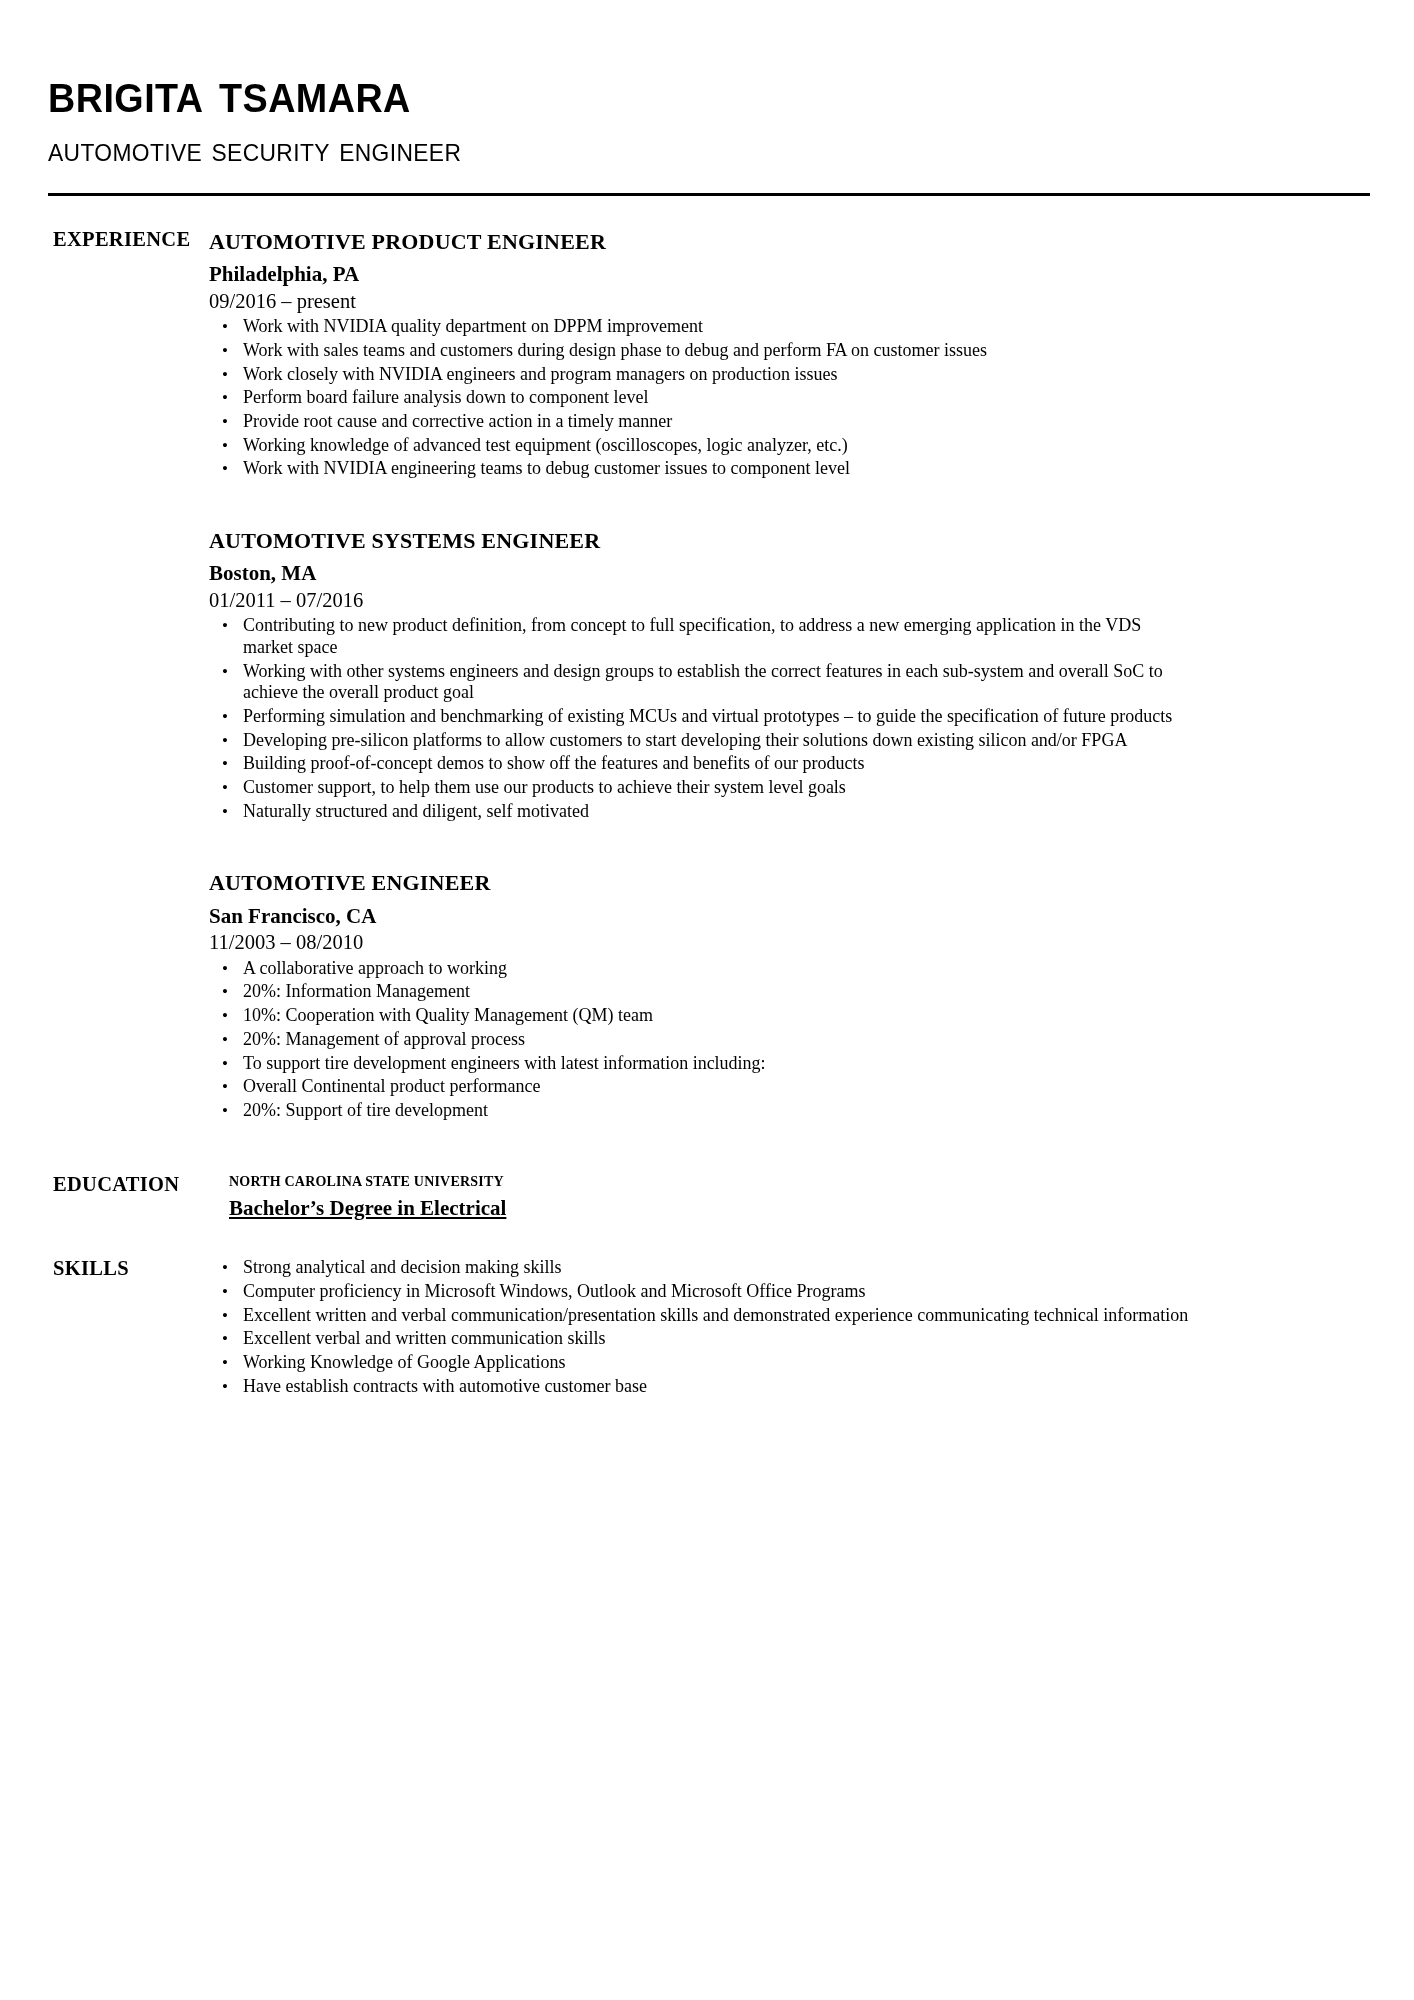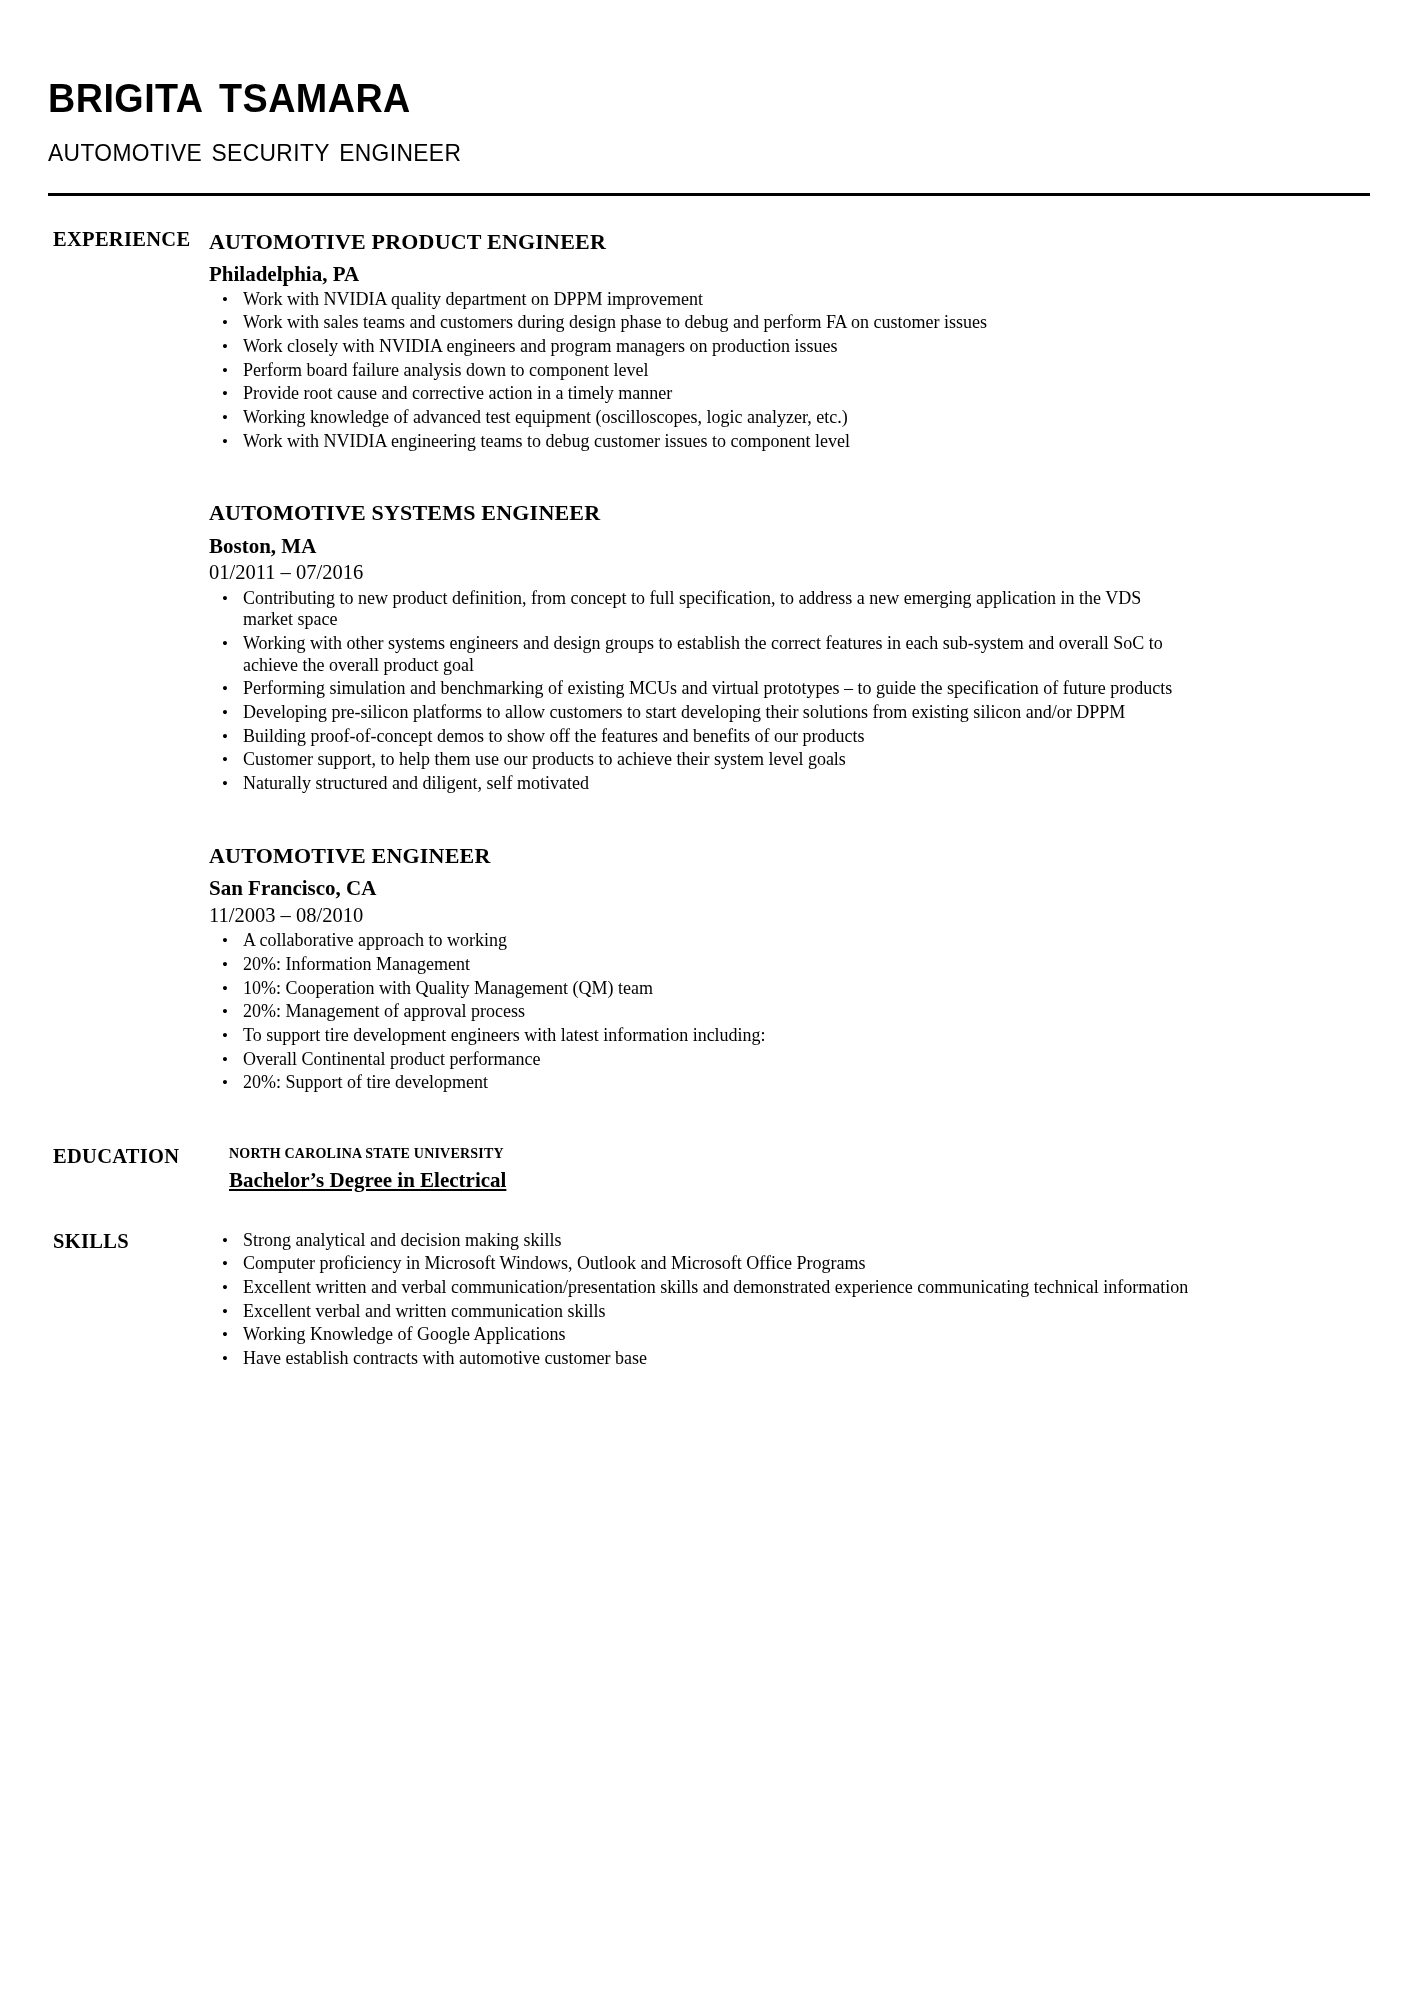--- a/index.html
+++ b/index.html
@@ -170,40 +170,41 @@
 
   <div class="section" id="experience-section">
     <div class="section-label-col">
       <div class="section-label">EXPERIENCE</div>
     </div>
     <div class="section-content">
 
       <div class="job">
         <div class="job-title">AUTOMOTIVE PRODUCT ENGINEER</div>
         <div class="job-location">Philadelphia, PA</div>
+        <div class="job-dates">09/2016 – present</div>
         <ul class="bullets">
           <li>Work with NVIDIA quality department on DPPM improvement</li>
           <li>Work with sales teams and customers during design phase to debug and perform FA on customer issues</li>
           <li>Work closely with NVIDIA engineers and program managers on production issues</li>
           <li>Perform board failure analysis down to component level</li>
           <li>Provide root cause and corrective action in a timely manner</li>
           <li>Working knowledge of advanced test equipment (oscilloscopes, logic analyzer, etc.)</li>
           <li>Work with NVIDIA engineering teams to debug customer issues to component level</li>
         </ul>
       </div>
 
       <div class="job">
         <div class="job-title">AUTOMOTIVE SYSTEMS ENGINEER</div>
         <div class="job-location">Boston, MA</div>
         <div class="job-dates">01/2011 – 07/2016</div>
         <ul class="bullets">
           <li>Contributing to new product definition, from concept to full specification, to address a new emerging application in the VDS market space</li>
           <li>Working with other systems engineers and design groups to establish the correct features in each sub-system and overall SoC to achieve the overall product goal</li>
           <li>Performing simulation and benchmarking of existing MCUs and virtual prototypes – to guide the specification of future products</li>
-          <li>Developing pre-silicon platforms to allow customers to start developing their solutions from existing silicon and/or DPPM</li>
+          <li>Developing pre-silicon platforms to allow customers to start developing their solutions down existing silicon and/or FPGA</li>
           <li>Building proof-of-concept demos to show off the features and benefits of our products</li>
           <li>Customer support, to help them use our products to achieve their system level goals</li>
           <li>Naturally structured and diligent, self motivated</li>
         </ul>
       </div>
 
       <div class="job">
         <div class="job-title">AUTOMOTIVE ENGINEER</div>
         <div class="job-location">San Francisco, CA</div>
         <div class="job-dates">11/2003 – 08/2010</div>

